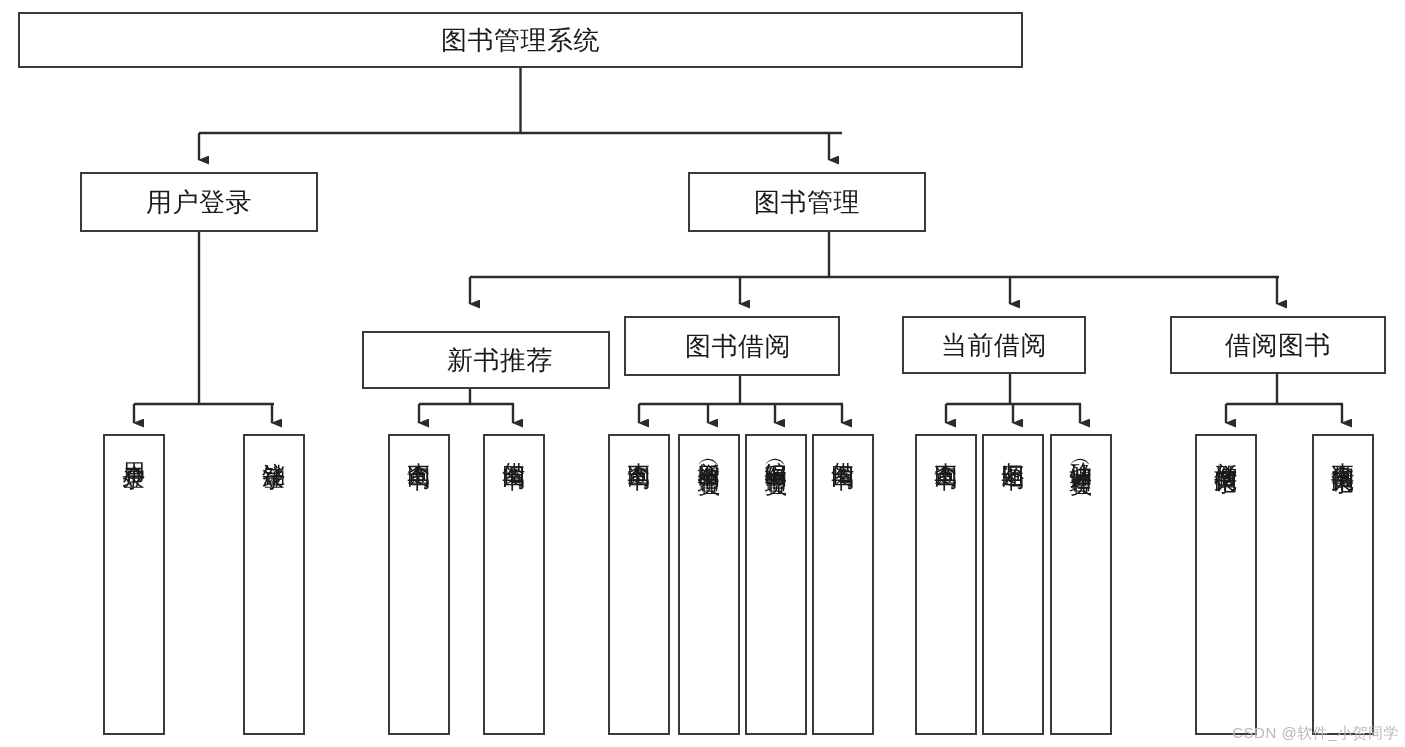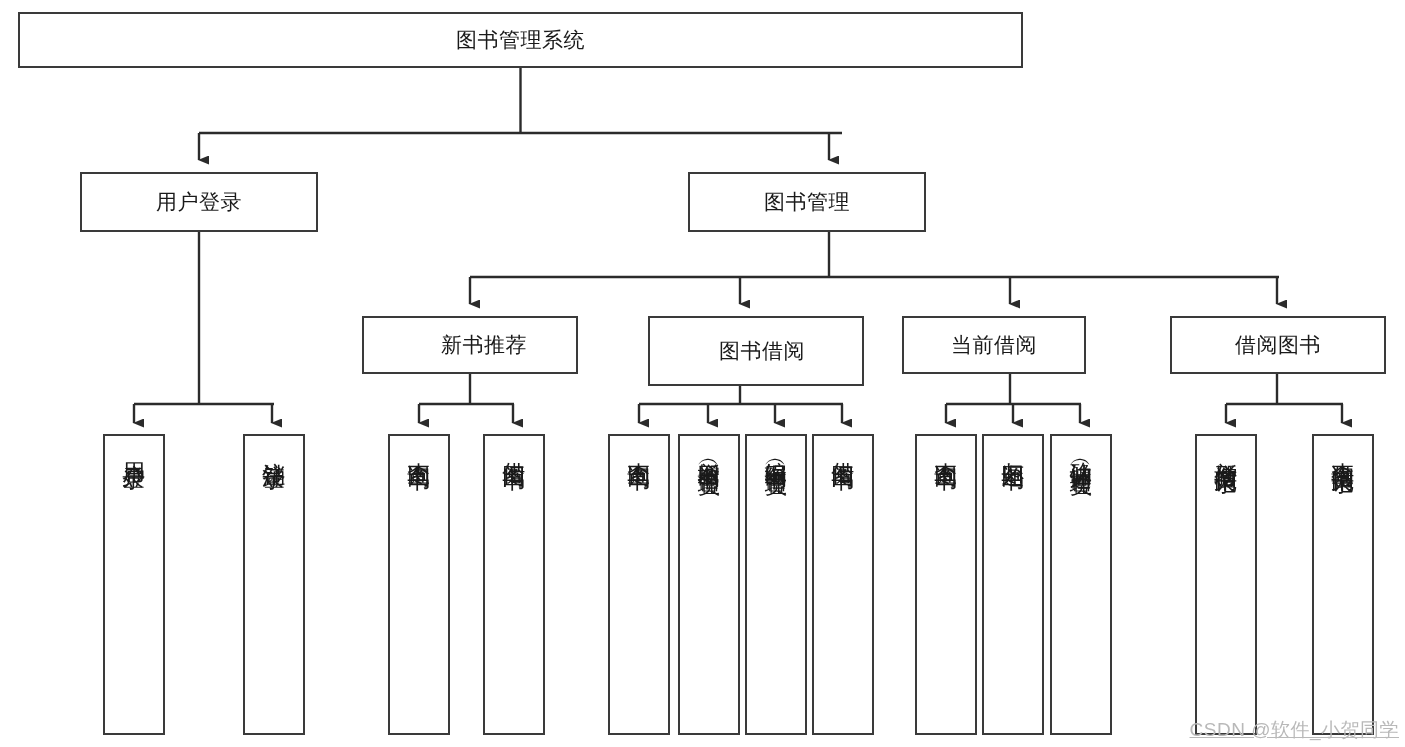--- a/index.html
+++ b/index.html
@@ -34,21 +34,21 @@
     align-items: center;
     justify-content: center;
     color: #1a1a1a;
   }
   .node-label {
     text-align: center;
     line-height: 1.08;
     white-space: nowrap;
   }
   .horiz .node-label {
-    font-size: 21px;
+    font-size: 26px;
     letter-spacing: 0.5px;
   }
   .vert {
     align-items: flex-start;
     padding-top: 8px;
   }
   .vert .node-label {
     writing-mode: vertical-rl;
     text-orientation: upright;
     font-size: 23px;
@@ -56,25 +56,24 @@
     letter-spacing: 2px;
     white-space: nowrap;
   }
   .vert.tall-text .node-label {
     font-size: 22px;
   }
   #watermark {
     position: absolute;
     right: 6px;
     bottom: 4px;
-    font-size: 19px;
+    font-size: 15px;
     color: #b9b9b9;
     letter-spacing: 0.5px;
     user-select: none;
-    text-decoration: underline;
   }
 </style>
 </head>
 <body>
 
 <div id="diagram-root">
 
   <svg class="wires" viewBox="0 0 1405 747">
     <defs>
       <marker id="arrowhead" markerWidth="9" markerHeight="11" refX="4.5" refY="10" orient="auto" markerUnits="userSpaceOnUse">
@@ -129,24 +128,24 @@
     <span class="node-label">图书管理系统</span>
   </div>
 
   <div class="node horiz" id="node-l1-0" style="left: 80px; top: 172px; width: 238px; height: 60px;">
     <span class="node-label">用户登录</span>
   </div>
   <div class="node horiz" id="node-l1-1" style="left: 688px; top: 172px; width: 238px; height: 60px;">
     <span class="node-label">图书管理</span>
   </div>
 
-  <div class="node horiz" id="node-l2-0" style="left: 362px; top: 316px; width: 216px; height: 58px; padding-left: 28px;">
+  <div class="node horiz" id="node-l2-0" style="left: 362px; top: 331px; width: 248px; height: 58px; padding-left: 28px;">
     <span class="node-label">新书推荐</span>
   </div>
-  <div class="node horiz" id="node-l2-1" style="left: 648px; top: 316px; width: 216px; height: 70px; padding-left: 12px;">
+  <div class="node horiz" id="node-l2-1" style="left: 624px; top: 316px; width: 216px; height: 60px; padding-left: 12px;">
     <span class="node-label">图书借阅</span>
   </div>
   <div class="node horiz" id="node-l2-2" style="left: 902px; top: 316px; width: 184px; height: 58px;">
     <span class="node-label">当前借阅</span>
   </div>
   <div class="node horiz" id="node-l2-3" style="left: 1170px; top: 316px; width: 216px; height: 58px;">
     <span class="node-label">借阅图书</span>
   </div>
 
   <div class="node vert" id="node-leaf-0" style="left: 103px; top: 434px; width: 62px; height: 301px;">

